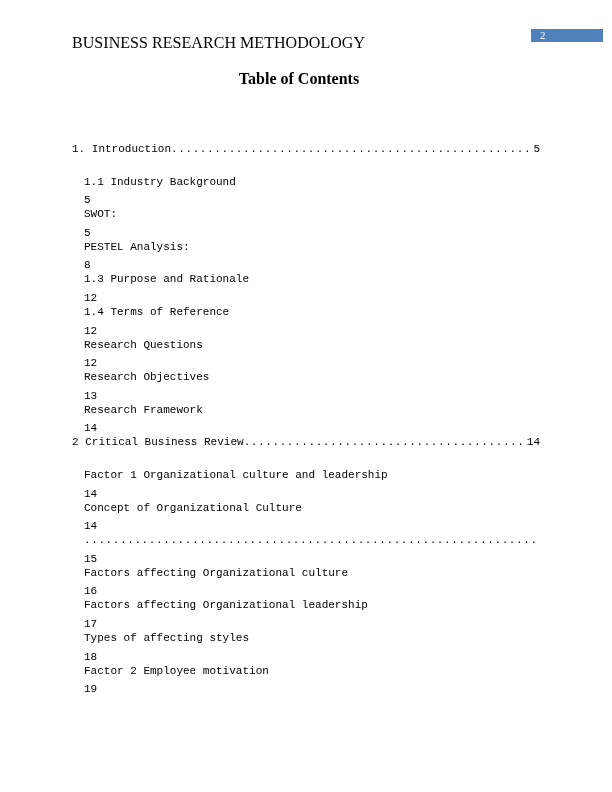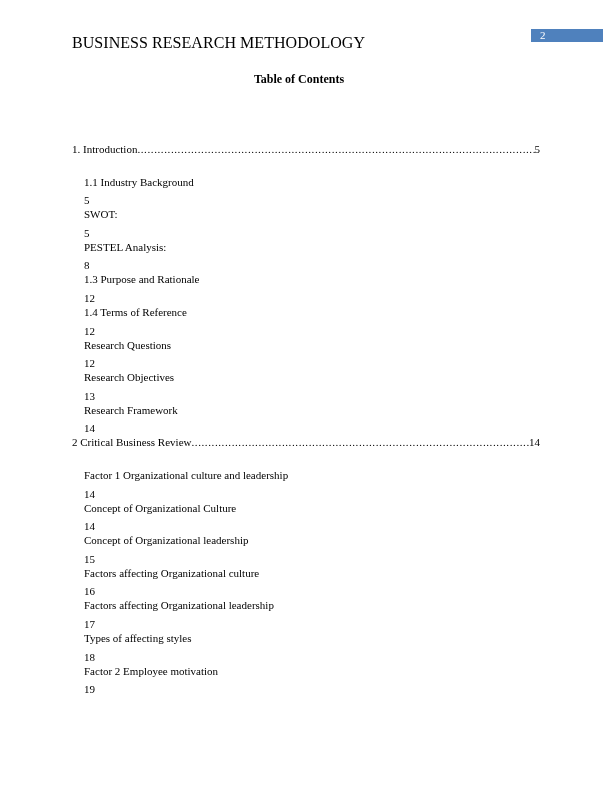--- a/index.html
+++ b/index.html
@@ -36,31 +36,32 @@
       box-sizing: border-box;
       padding-left: 9px;
     }
     .toc-title {
       position: absolute;
       left: 0;
       width: 598px;
       top: 72px;
       text-align: center;
       font-weight: bold;
-      font-size: 12px;
+      font-size: 16px;
       line-height: 14px;
     }
     .toc {
       position: absolute;
       left: 72px;
       top: 142px;
       width: 468px;
       margin: 0;
       padding: 0;
       list-style: none;
+      font-family: Liberation Mono, monospace;
     }
     .toc-entry {
       display: flex;
       align-items: baseline;
       height: 32.6px;
       font-size: 11px;
       line-height: 14px;
       white-space: nowrap;
       overflow: hidden;
     }
@@ -148,21 +149,20 @@
     <span class="toc-text">Factor 1 Organizational culture and leadership</span>
     <span class="toc-leader"></span>
     <span class="toc-page">14</span>
   </li>
   <li class="toc-entry level-2">
     <span class="toc-text">Concept of Organizational Culture</span>
     <span class="toc-leader"></span>
     <span class="toc-page">14</span>
   </li>
   <li class="toc-entry level-2">
-    <span class="toc-text">Concept of Organizational leadership</span>
     <span class="toc-leader"></span>
     <span class="toc-page">15</span>
   </li>
   <li class="toc-entry level-2">
     <span class="toc-text">Factors affecting Organizational culture</span>
     <span class="toc-leader"></span>
     <span class="toc-page">16</span>
   </li>
   <li class="toc-entry level-2">
     <span class="toc-text">Factors affecting Organizational leadership</span>

